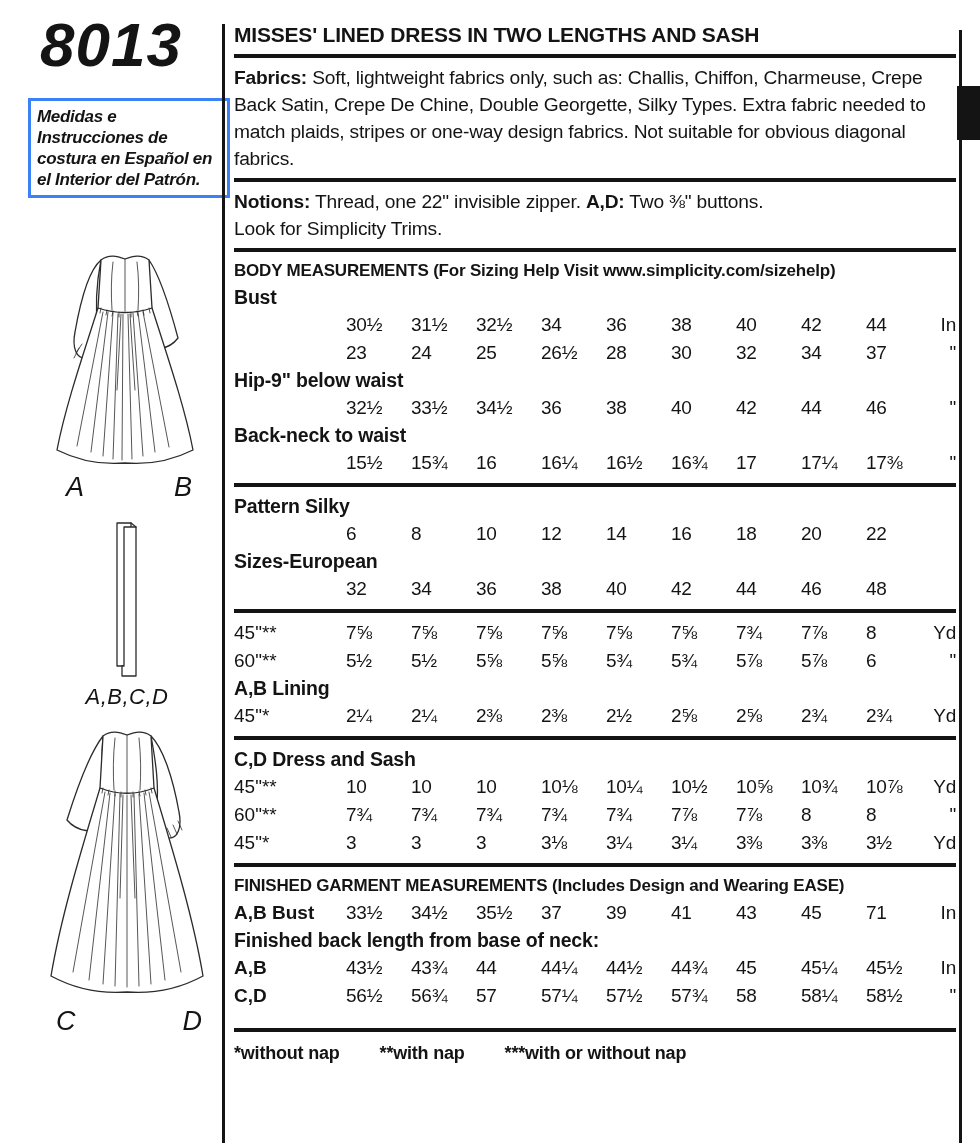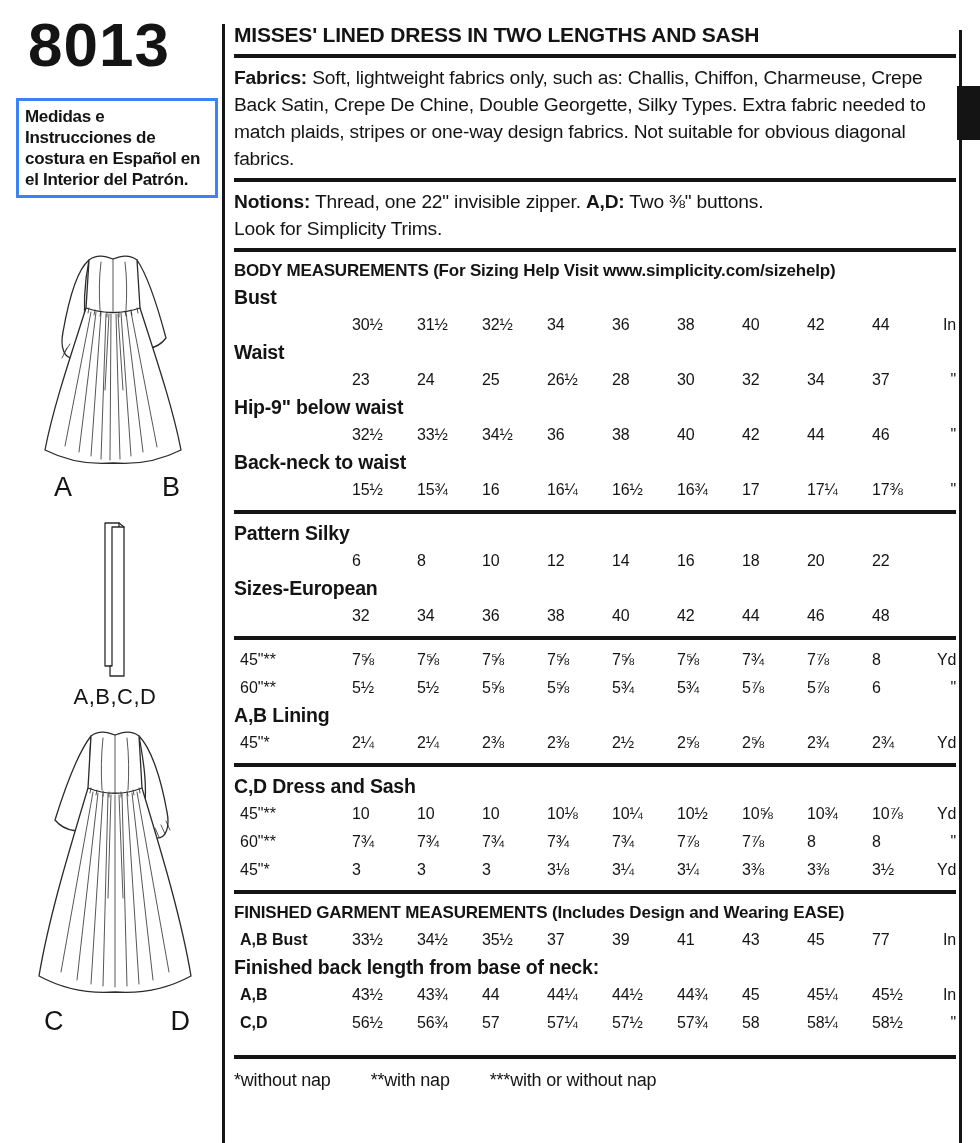--- a/index.html
+++ b/index.html
@@ -3,45 +3,45 @@
 <meta charset="utf-8">
 <style>
   html,body{margin:0;padding:0;}
   body{
     width:980px;height:1143px;background:#ffffff;color:#141414;
     font-family:"Liberation Sans", sans-serif;position:relative;overflow:hidden;
     -webkit-font-smoothing:antialiased;
   }
   .b{font-weight:700;}
   
-  .left-col{position:absolute;left:4px;top:0;width:222px;}
+  .left-col{position:absolute;left:16px;top:0;width:222px;font-style:italic;}
   .pattern-number{font-weight:700;font-size:62px;line-height:66px;margin:12px 0 0 24px;letter-spacing:1px;}
   .pieces{font-size:21px;line-height:24px;margin:4px 0 0 26px;letter-spacing:-0.3px;}
   .spanish-box{border:3px solid #3b82f6;margin:20px 8px 0 12px;padding:5px 6px;font-weight:700;font-size:17px;line-height:21px;letter-spacing:-0.3px;}
   .illus{display:block;margin:0 auto;}
   .illus-wrap{text-align:center;}
   .view-labels{display:flex;justify-content:space-between;font-size:27px;line-height:30px;padding:0 46px 0 50px;}
   .sash-label{text-align:center;font-size:22px;line-height:26px;letter-spacing:0.5px;}
   
   .divider-v{position:absolute;left:222px;top:24px;width:3px;height:1119px;background:#141414;}
   .right-border{position:absolute;left:959px;top:30px;width:3px;height:1113px;background:#141414;}
   .corner-block{position:absolute;left:957px;top:86px;width:23px;height:54px;background:#141414;}
   
   .right-col{position:absolute;left:234px;top:22px;width:722px;}
   .rule{height:4px;background:#141414;margin:6px 0;}
   .title{font-weight:700;font-size:21px;line-height:26px;letter-spacing:-0.2px;}
   .para{font-size:19.2px;line-height:27px;margin:2px 0;letter-spacing:-0.2px;}
   .sec-head{font-weight:700;font-size:17px;line-height:26px;letter-spacing:-0.2px;}
   .t-label{font-weight:700;font-size:19.5px;line-height:27px;letter-spacing:-0.2px;}
   .t-row{display:grid;grid-template-columns:112px repeat(9,65px) 1fr;align-items:baseline;
-         font-size:16px;line-height:28px;letter-spacing:-0.2px;margin-left:6px;}
+         font-size:19px;line-height:28px;letter-spacing:-0.2px;}
   .t-cell{white-space:nowrap;}
   .rowlab{letter-spacing:0;}
   .t-unit{text-align:right;}
-  .footnote{display:flex;gap:40px;font-weight:400;font-size:18px;line-height:24px;margin-top:9px;letter-spacing:-0.2px;}
+  .footnote{display:flex;gap:40px;font-weight:700;font-size:18px;line-height:24px;margin-top:9px;letter-spacing:-0.2px;}
   svg{stroke:#2b2b2b;fill:none;stroke-width:1.3;stroke-linecap:round;stroke-linejoin:round;}
   svg .fill{fill:#ffffff;}
   svg .thin{stroke-width:0.8;}
 </style>
 </head>
 <body>
 
 <div class="left-col">
   <div class="pattern-number">8013</div>
   <div class="spanish-box">Medidas e Instrucciones de costura en Español en el Interior del Patrón.</div>
@@ -114,21 +114,20 @@
         <div class="t-cell">31½</div>
         <div class="t-cell">32½</div>
         <div class="t-cell">34</div>
         <div class="t-cell">36</div>
         <div class="t-cell">38</div>
         <div class="t-cell">40</div>
         <div class="t-cell">42</div>
         <div class="t-cell">44</div>
         <div class="t-cell t-unit">In</div>
       </div>
-      <div class="t-label">Waist</div>
       <div class="t-row">
         <div class="t-cell rowlab"></div>
         <div class="t-cell">23</div>
         <div class="t-cell">24</div>
         <div class="t-cell">25</div>
         <div class="t-cell">26½</div>
         <div class="t-cell">28</div>
         <div class="t-cell">30</div>
         <div class="t-cell">32</div>
         <div class="t-cell">34</div>
@@ -303,21 +302,21 @@
       <div class="t-row">
         <div class="t-cell rowlab b">A,B Bust</div>
         <div class="t-cell">33½</div>
         <div class="t-cell">34½</div>
         <div class="t-cell">35½</div>
         <div class="t-cell">37</div>
         <div class="t-cell">39</div>
         <div class="t-cell">41</div>
         <div class="t-cell">43</div>
         <div class="t-cell">45</div>
-        <div class="t-cell">77</div>
+        <div class="t-cell">71</div>
         <div class="t-cell t-unit">In</div>
       </div>
     </div>
   <div class="t-label">Finished back length from base of neck:</div>
   <div>
       <div class="t-row">
         <div class="t-cell rowlab b">A,B</div>
         <div class="t-cell">43½</div>
         <div class="t-cell">43¾</div>
         <div class="t-cell">44</div>

